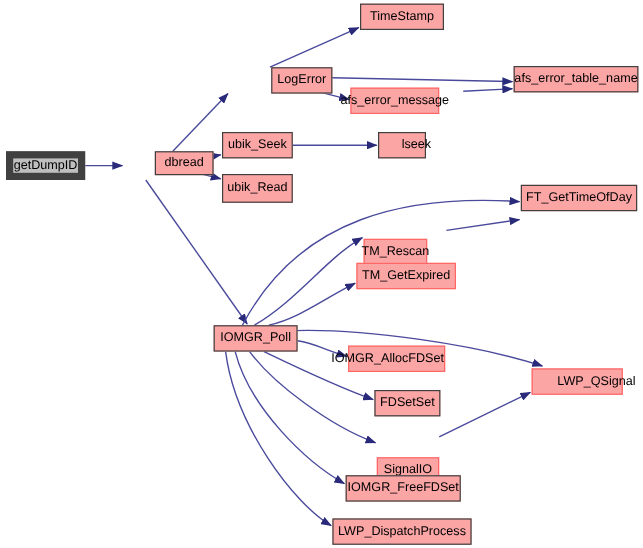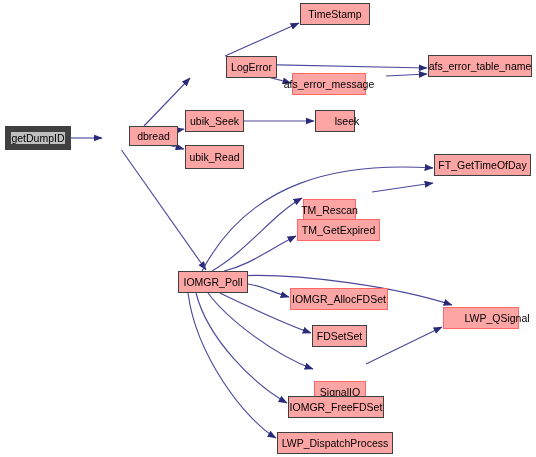--- a/index.html
+++ b/index.html
@@ -80,21 +80,21 @@
       </div>
       <div class="node" style="left: 434px; top: 154px; width: 97px; height: 22px;">
         <span>FT_GetTimeOfDay</span>
       </div>
       <div class="node red" style="left: 303px; top: 183px; width: 53px; height: 22px; margin-top: 16px;">
         <span>TM_Rescan</span>
       </div>
       <div class="node red" style="left: 297px; top: 219px; width: 83px; height: 22px;">
         <span>TM_GetExpired</span>
       </div>
-      <div class="node red" style="left: 290px; top: 288px; width: 98px; height: 22px;">
+      <div class="node red" style="left: 290px; top: 288px; width: 81px; height: 22px; justify-content: flex-end;">
         <span>IOMGR_AllocFDSet</span>
       </div>
       <div class="node" style="left: 312px; top: 325px; width: 55px; height: 22px;">
         <span>FDSetSet</span>
       </div>
       <div class="node red" style="left: 314px; top: 361px; width: 52px; height: 22px; margin-top: 20px;">
         <span>SignalIO</span>
       </div>
       <div class="node red" style="left: 443px; top: 307px; width: 76px; height: 22px; padding-left: 32px;">
         <span>LWP_QSignal</span>

